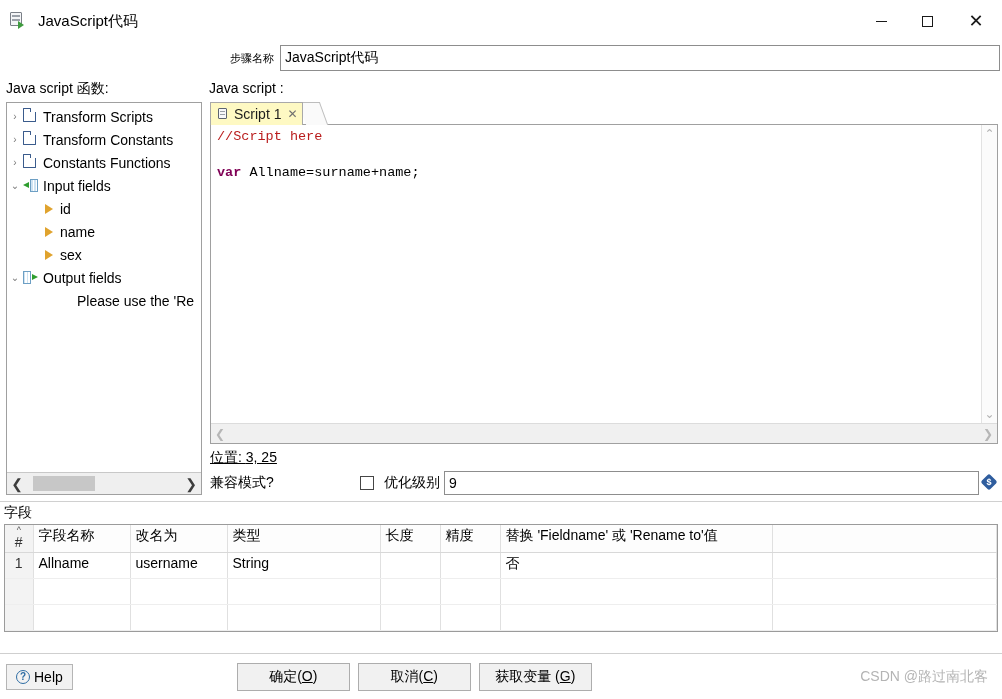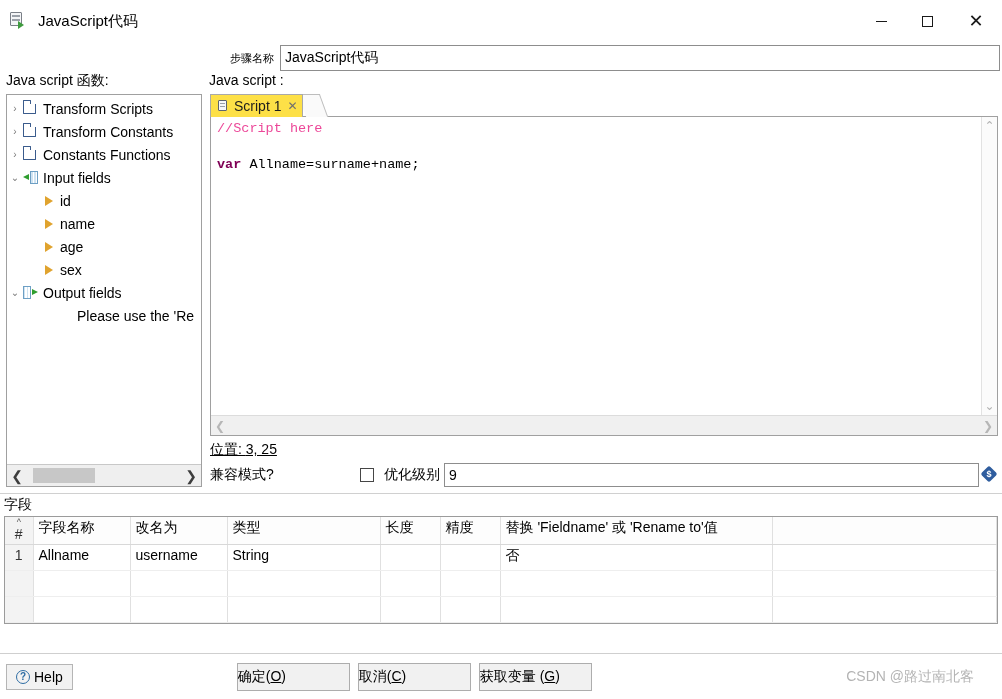--- a/index.html
+++ b/index.html
@@ -49,21 +49,21 @@
     display:flex; align-items:center; height:28px; margin-top:2px;
   }
   .step-label { margin-left:auto; padding-right:6px; font-size:11px; }
   .step-input {
     width: 720px; height:26px; border:1px solid #8d8d8d; background:#fff;
     font-family:"Liberation Sans","DejaVu Sans",sans-serif; font-size:14px;
     padding: 0 4px; color:#000; outline:none; margin-right: 2px;
   }
 
   
-  .panel-labels { display:flex; height:22px; }
+  .panel-labels { display:flex; height:22px; margin-top:8px; }
   .lbl-left { width:205px; padding-left:6px; font-size:14px; }
   .lbl-right { padding-left:4px; font-size:14px; }
 
   
   .main { display:flex; height:393px; padding:0 4px 0 6px; }
 
   
   .tree-wrap {
     width: 196px; border:1px solid #a0a0a0; background:#fff;
     display:flex; flex-direction:column; position:relative;
@@ -114,21 +114,21 @@
   .hs-arrow { font-size:14px; color:#3d3d3d; width:16px; text-align:center; }
   .hs-thumb { position:absolute; left:26px; width:62px; height:15px; background:#c7c7c7; }
 
   
   .script-wrap {
     flex:1; margin-left:8px; display:flex; flex-direction:column;
   }
   .tabstrip { height:23px; display:flex; align-items:flex-end; position:relative; }
   .tab {
     height:23px; display:flex; align-items:center; padding:0 4px 0 5px;
-    background:#fde047; border:1px solid #a9a9a9; border-bottom:none;
+    background:#fef9c3; border:1px solid #a9a9a9; border-bottom:none;
     font-size:14px; color:#1d1d1d; position:relative; z-index:2;
   }
   .tab-icon { width:13px; height:14px; margin-right:5px; position:relative; flex:none; }
   .tab-icon u {
     position:absolute; left:2px; top:1px; width:9px; height:11px;
     border:1.3px solid #5d6470; border-radius:1px; background:#f7f8fa; text-decoration:none;
   }
   .tab-icon u:after{ content:""; position:absolute; left:1px; top:2px; width:5px; height:1.2px;
     background:#9aa0a8; box-shadow:0 3px 0 #9aa0a8; }
   .tab-close { margin-left:6px; color:#6f6f6f; font-size:12px; }
@@ -140,21 +140,21 @@
   .editor-outer {
     flex:1; border:1px solid #a0a0a0; background:#fff; display:flex; flex-direction:column;
     margin-top:-1px;
   }
   .editor-row { flex:1; display:flex; min-height:0; }
   .code {
     flex:1; padding:3px 0 0 6px; overflow:hidden;
     font-family:"Liberation Mono","DejaVu Sans Mono",monospace;
     font-size:13.5px; line-height:18px; white-space:pre;
   }
-  .cm-comment { color:#ec4899; }
+  .cm-comment { color:#b91c1c; }
   .cm-kw { color:#7f0055; font-weight:bold; }
   .cm-txt { color:#000; }
   .vscroll {
     width:16px; background:#fbfbfb; border-left:1px solid #e2e2e2;
     display:flex; flex-direction:column; justify-content:space-between; align-items:center;
     padding:4px 0;
   }
   .vs-arrow { color:#b3b3b3; font-size:12px; line-height:10px; }
   .editor-hscroll {
     height:20px; background:#f0f0f0; border-top:1px solid #dcdcdc;
@@ -212,26 +212,26 @@
     margin-left:6px; height:26px; display:flex; align-items:center; gap:4px;
     border:1px solid #b5b5b5; background:#f2f2f2; padding:0 9px; font-size:14px;
   }
   .help-icon {
     width:14px; height:14px; border:1.4px solid #2e6da4; border-radius:50%;
     color:#2e6da4; font-size:10px; line-height:11px; text-align:center; font-weight:bold;
   }
   .btnrow { display:flex; gap:8px; margin-left:164px; }
   .dlg-btn {
     min-width:113px; height:28px; border:1px solid #adadad; background:#f1f1f1;
-    font-size:14px; display:flex; align-items:center; justify-content:flex-start;
+    font-size:14px; display:flex; align-items:center; justify-content:center;
     font-family:"Liberation Sans","DejaVu Sans",sans-serif;
   }
   .dlg-btn u { text-decoration:underline; }
   .watermark {
-    margin-left:auto; margin-right:28px; color:#b4b4b4; font-size:14px;
+    margin-left:auto; margin-right:14px; color:#b4b4b4; font-size:14px;
   }
 </style>
 </head>
 <body>
 
 <div class="titlebar">
   <span class="title-icon">
     <span class="doc"></span>
       <span class="arrow"></span>
   </span>
@@ -292,24 +292,20 @@
           </span>
           <span class="tlabel">Input fields</span>
         </div>
         <div class="tnode">
           <span class="leafarrow"></span>
           <span class="tlabel">id</span>
         </div>
         <div class="tnode">
           <span class="leafarrow"></span>
           <span class="tlabel">name</span>
-        </div>
-        <div class="tnode">
-          <span class="leafarrow"></span>
-          <span class="tlabel">age</span>
         </div>
         <div class="tnode">
           <span class="leafarrow"></span>
           <span class="tlabel">sex</span>
         </div>
         <div class="tnode">
           <span class="twist">⌄</span>
           <span class="bars out">
             <b></b>
             <s></s>

